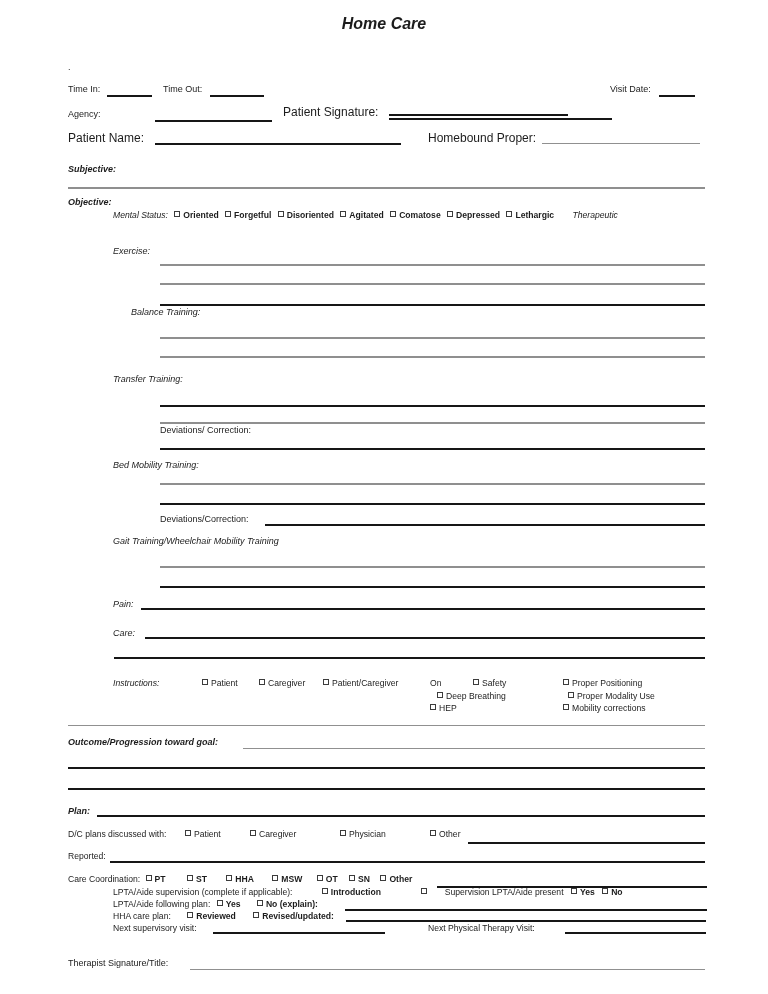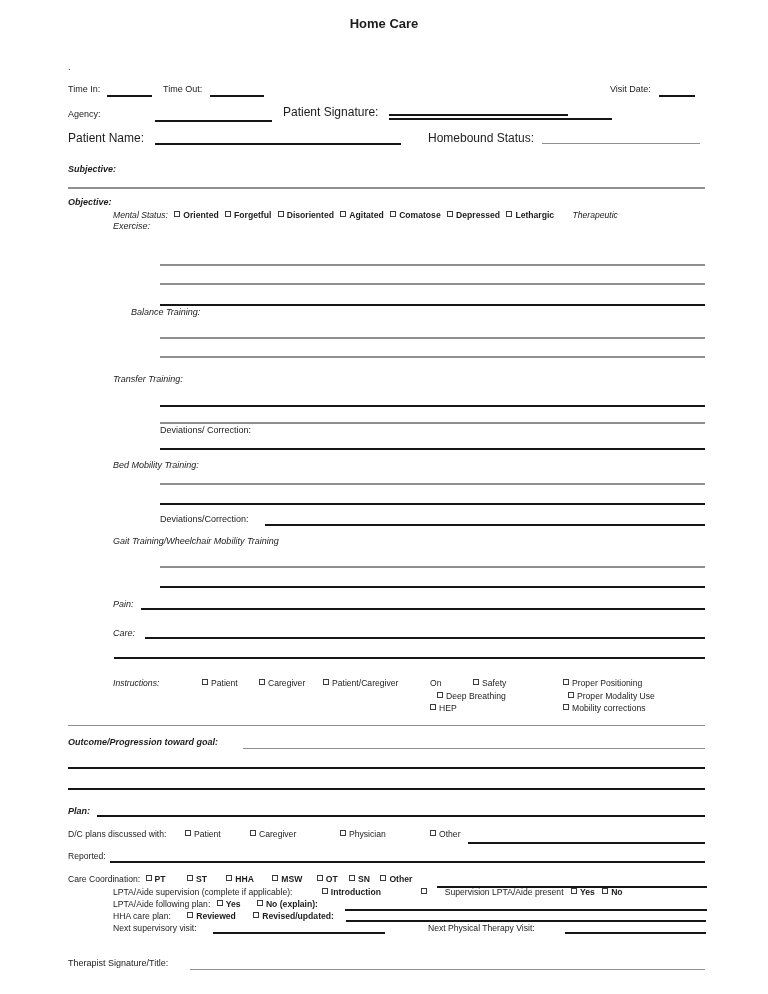--- a/index.html
+++ b/index.html
@@ -5,21 +5,21 @@
   html,body{margin:0;padding:0;background:#ffffff;}
   .page{
     position:relative;width:768px;height:994px;background:#ffffff;
     font-family:"Liberation Sans",sans-serif;color:#1c1c1c;overflow:hidden;
   }
   .t{position:absolute;white-space:nowrap;font-size:9px;line-height:11px;}
   .sm{font-size:8.6px;}
   .big{font-size:12px;line-height:14px;}
   .it{font-style:italic;}
   .bi{font-style:italic;font-weight:bold;}
-  .title{position:absolute;left:0;width:768px;text-align:center;font-weight:bold;font-size:13px;line-height:18px;}
+  .title{position:absolute;left:0;width:768px;text-align:center;font-weight:bold;font-size:16px;line-height:18px;font-style:italic;}
   .hl{position:absolute;height:0;border-top:2px solid #161616;}
   .hl.g2{border-top:2px solid #8f8f8f;}
   .hl.g1{border-top:1px solid #909090;}
   .ck{display:inline-block;white-space:nowrap;font-weight:bold;}
   .box{display:inline-block;width:4px;height:4px;border:1px solid #3c3c3c;margin-right:3px;vertical-align:1px;}
 </style>
 </head>
 <body>
 
 <div class="page">
@@ -35,41 +35,41 @@
   <div class="hl" style="left:659px;top:95px;width:36px"></div>
 
   <div class="t" style="left:68px;top:109px">Agency:</div>
   <div class="hl" style="left:155px;top:120px;width:117px"></div>
   <div class="t big" style="left:283px;top:105px">Patient Signature:</div>
   <div class="hl" style="left:389px;top:114px;width:179px"></div>
   <div class="hl" style="left:389px;top:118px;width:223px"></div>
 
   <div class="t big" style="left:68px;top:131px">Patient Name:</div>
   <div class="hl" style="left:155px;top:143px;width:246px"></div>
-  <div class="t big" style="left:428px;top:131px">Homebound Status:</div>
+  <div class="t big" style="left:428px;top:131px">Homebound Proper:</div>
   <div class="hl g1" style="left:542px;top:143px;width:158px"></div>
 
   <div class="t bi" style="left:68px;top:164px">Subjective:</div>
   <div class="hl g2" style="left:68px;top:187px;width:637px"></div>
 
   <div class="t bi" style="left:68px;top:197px">Objective:</div>
 
   <div class="t sm" style="left:113px;top:210px">
     <span class="it">Mental Status:</span>
     <span class="ck" style="margin-left:4px"><span class="box"></span><span>Oriented</span></span>
     <span class="ck" style="margin-left:4px"><span class="box"></span><span>Forgetful</span></span>
     <span class="ck" style="margin-left:4px"><span class="box"></span><span>Disoriented</span></span>
     <span class="ck" style="margin-left:4px"><span class="box"></span><span>Agitated</span></span>
     <span class="ck" style="margin-left:4px"><span class="box"></span><span>Comatose</span></span>
     <span class="ck" style="margin-left:4px"><span class="box"></span><span>Depressed</span></span>
     <span class="ck" style="margin-left:4px"><span class="box"></span><span>Lethargic</span></span>
     <span class="it" style="margin-left:16px">Therapeutic</span>
   </div>
 
-  <div class="t it" style="left:113px;top:221px">Exercise:</div>
+  <div class="t it" style="left:113px;top:246px">Exercise:</div>
   <div class="hl g2" style="left:160px;top:264px;width:545px"></div>
   <div class="hl g2" style="left:160px;top:283px;width:545px"></div>
   <div class="hl" style="left:160px;top:304px;width:545px"></div>
 
   <div class="t it" style="left:131px;top:307px">Balance Training:</div>
   <div class="hl g2" style="left:160px;top:337px;width:545px"></div>
   <div class="hl g2" style="left:160px;top:356px;width:545px"></div>
 
   <div class="t it" style="left:113px;top:374px">Transfer Training:</div>
   <div class="hl" style="left:160px;top:405px;width:545px"></div>

